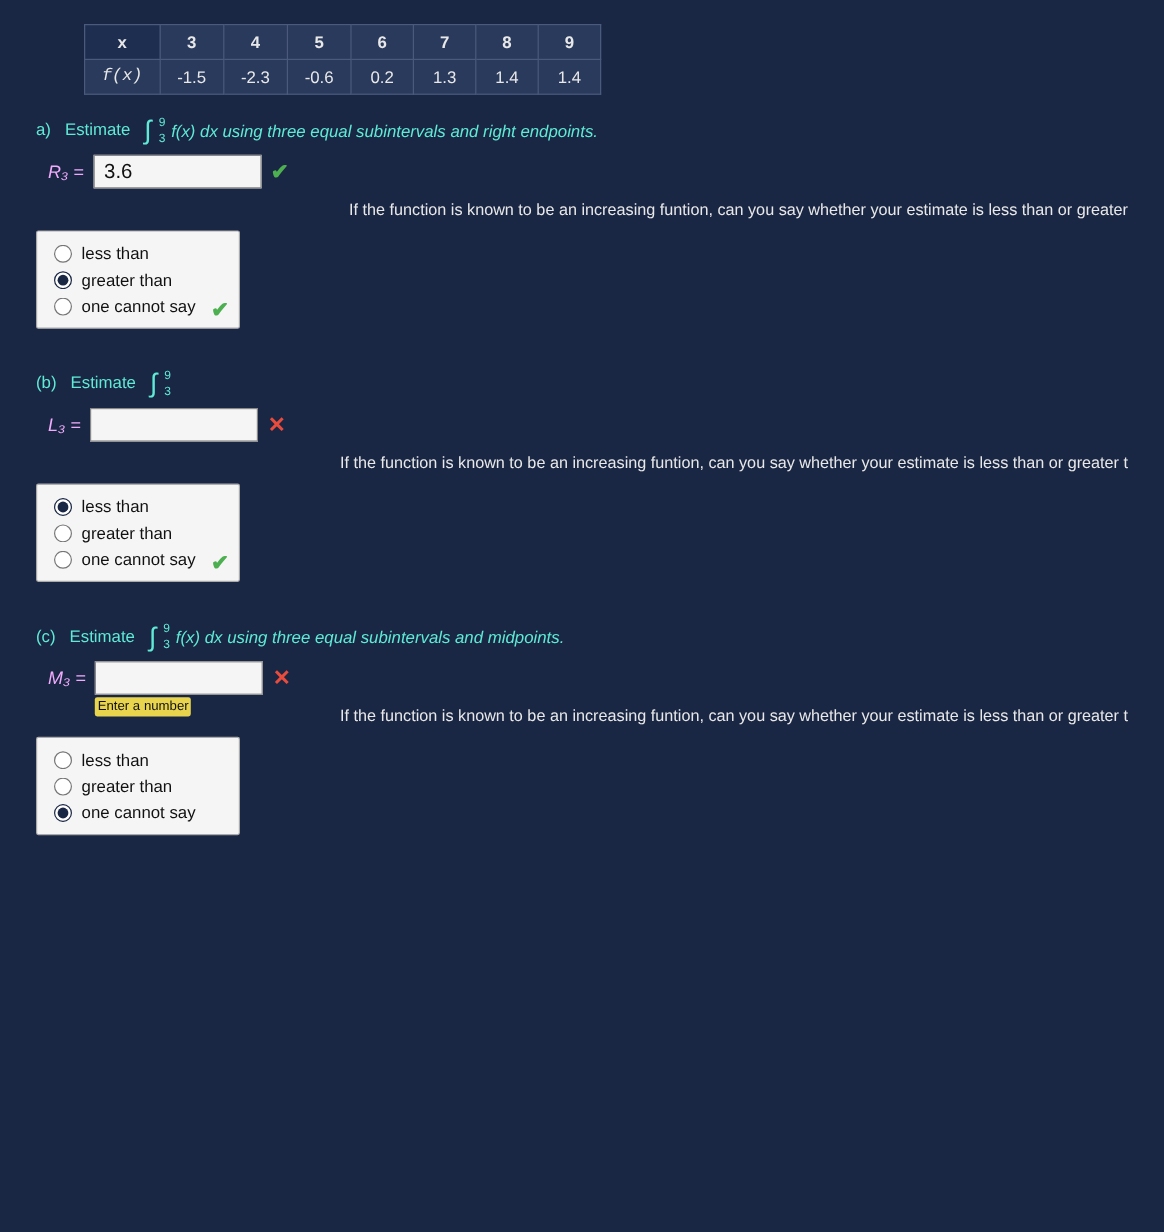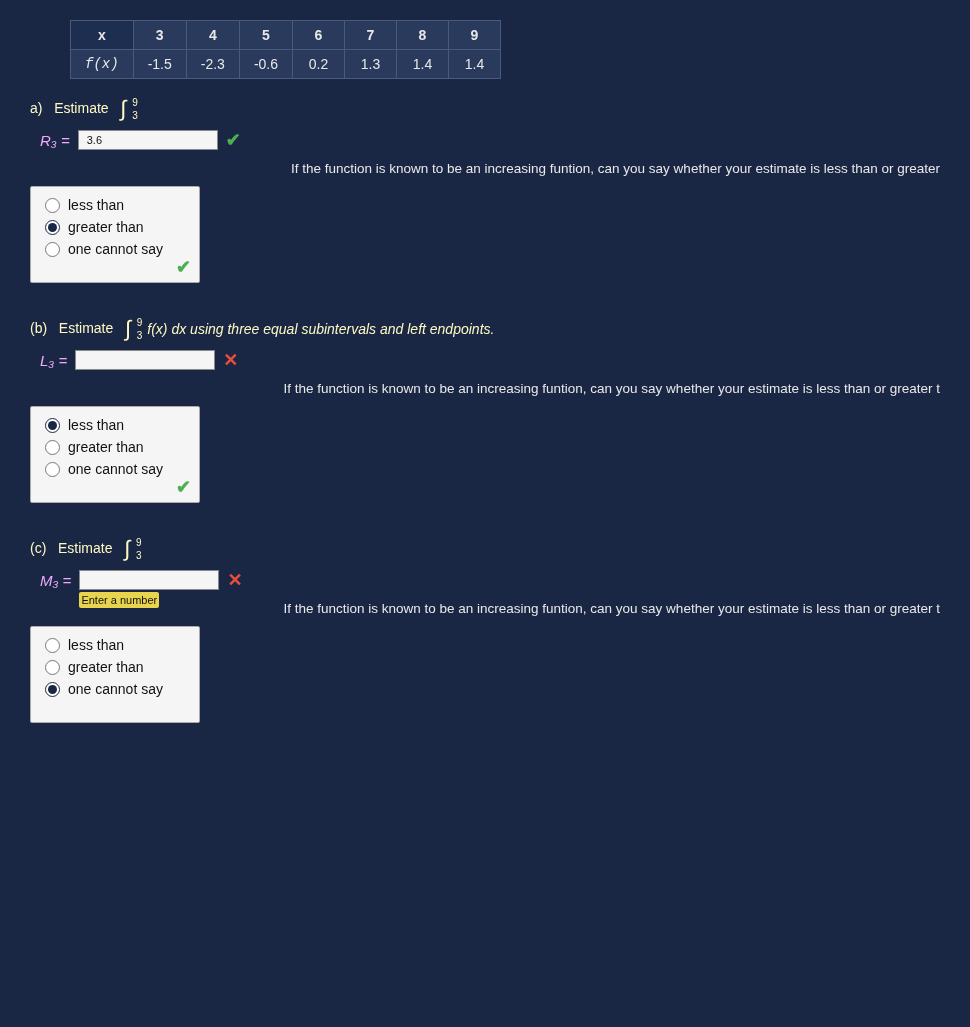--- a/index.html
+++ b/index.html
@@ -41,21 +41,21 @@
       font-family: Liberation Mono, monospace;
     }
 
     
     .section {
       margin-bottom: 24px;
     }
 
     .problem-label {
       font-size: 14px;
-      color: #fef9c3;
+      color: #5eead4;
       margin-bottom: 8px;
     }
 
     
     .answer-row {
       display: flex;
       align-items: center;
       gap: 8px;
       margin-bottom: 10px;
       margin-left: 10px;
@@ -64,21 +64,21 @@
       font-size: 15px;
       font-style: italic;
       color: #f0abfc;
       white-space: nowrap;
     }
     .answer-input {
       background: #f5f5f5;
       border: 1px solid #888;
       color: #111;
       padding: 3px 8px;
-      font-size: 11px;
+      font-size: 17px;
       width: 140px;
       outline: none;
     }
     .check-icon {
       color: #4caf50;
       font-size: 18px;
       font-weight: bold;
     }
     .cross-icon {
       color: #e74c3c;
@@ -93,21 +93,21 @@
       margin-bottom: 10px;
       margin-left: 2px;
       text-align: right;
     }
 
     
     .radio-box {
       background: #f5f5f5;
       border: 1px solid #aaa;
       border-radius: 2px;
-      padding: 10px 18px 25px 14px;
+      padding: 10px 18px 10px 14px;
       display: inline-block;
       min-width: 170px;
       position: relative;
       margin-bottom: 10px;
     }
     .radio-option {
       display: flex;
       align-items: center;
       gap: 8px;
       margin-bottom: 6px;
@@ -209,20 +209,21 @@
   <div class="problem-label">
     <span>a)</span>
     &nbsp;
     <span>Estimate</span>
     &nbsp;
     <span class="integral-display">∫</span>
     <span class="integral-limits">
       <span class="sup-val">9</span>
       <span class="sub-val">3</span>
     </span>
+    <span class="math-expr">f(x) dx using three equal subintervals and right endpoints.</span>
   </div>
 
   <div class="answer-row">
     <span class="answer-label">R₃ =</span>
     <input class="answer-input" type="text" value="3.6" style="">
     <span class="check-icon">✔</span>
   </div>
 
   <div class="if-text">If the function is known to be an increasing funtion, can you say whether your estimate is less than or greater</div>
 
@@ -247,21 +248,20 @@
   <div class="problem-label">
     <span>(b)</span>
     &nbsp;
     <span>Estimate</span>
     &nbsp;
     <span class="integral-display">∫</span>
     <span class="integral-limits">
       <span class="sup-val">9</span>
       <span class="sub-val">3</span>
     </span>
-    <span class="math-expr">f(x) dx using three equal subintervals and left endpoints.</span>
   </div>
 
   <div class="answer-row">
     <span class="answer-label">L₃ =</span>
     <div class="answer-input-wrapper">
       <input class="answer-input" type="text" placeholder="" style="">
     </div>
     <span class="cross-icon">✕</span>
   </div>
 
@@ -288,20 +288,21 @@
   <div class="problem-label">
     <span>(c)</span>
     &nbsp;
     <span>Estimate</span>
     &nbsp;
     <span class="integral-display">∫</span>
     <span class="integral-limits">
       <span class="sup-val">9</span>
       <span class="sub-val">3</span>
     </span>
+    <span class="math-expr">f(x) dx using three equal subintervals and midpoints.</span>
   </div>
 
   <div class="answer-row">
     <span class="answer-label">M₃ =</span>
     <div class="answer-input-wrapper" style="position:relative;">
       <input class="answer-input" type="text" placeholder="" style="">
       <div class="tooltip-hint">Enter a number</div>
     </div>
     <span class="cross-icon">✕</span>
   </div>

